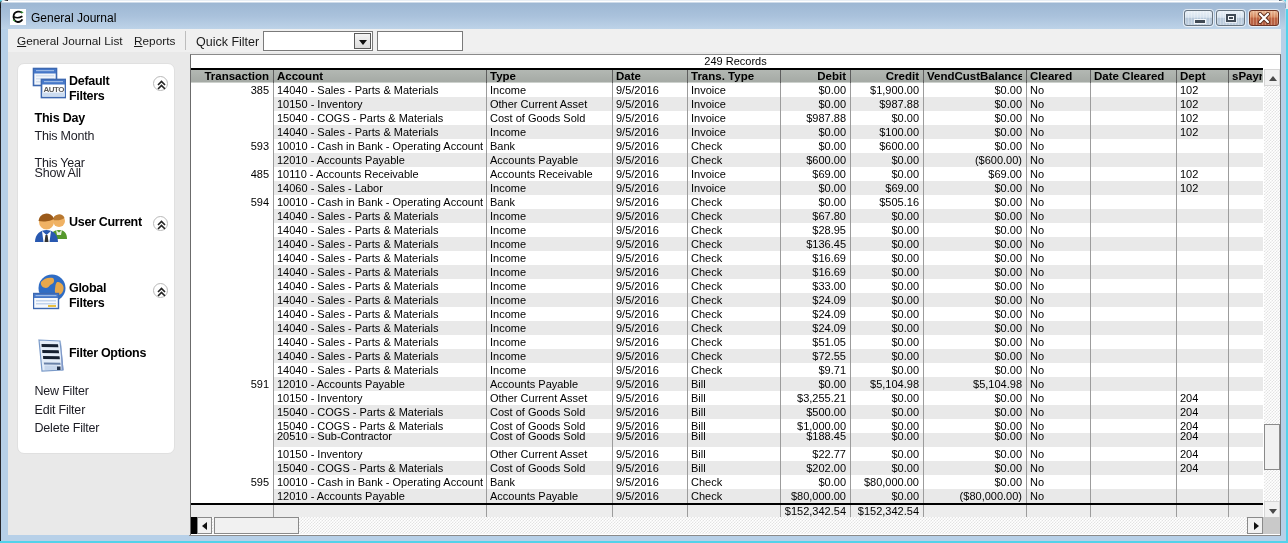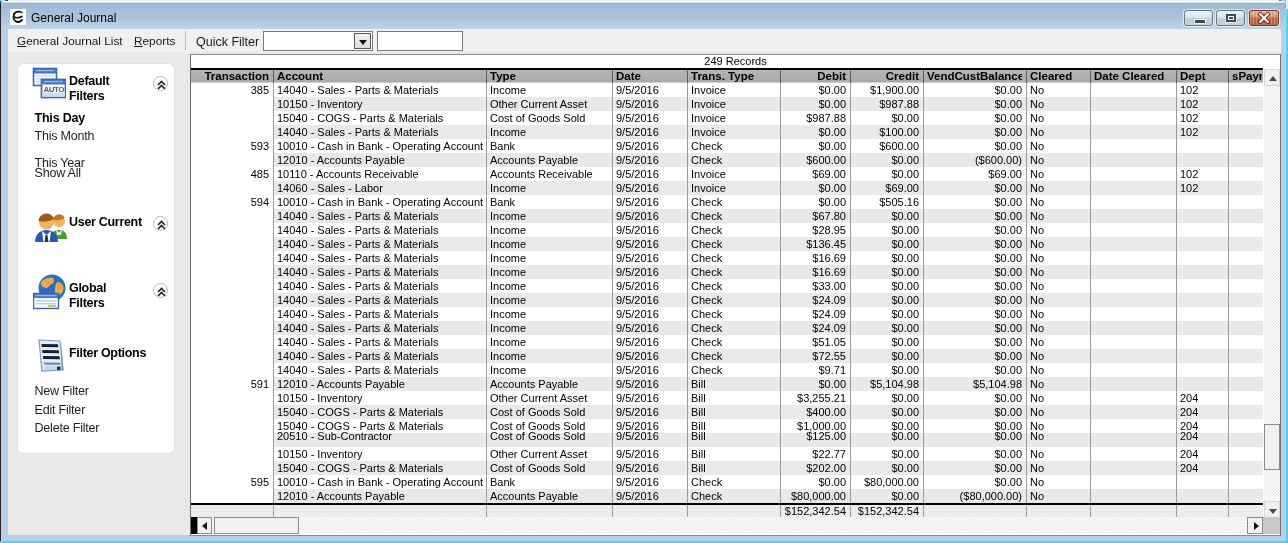--- a/index.html
+++ b/index.html
@@ -367,21 +367,21 @@
     <div class="cell c6">$0.00</div>
     <div class="cell c7">$0.00</div>
     <div class="cell c8">No</div>
     <div class="cell c10">204</div>
   </div>
 <div class="row" style="top:405px">
     <div class="cell c1">15040 - COGS - Parts &amp; Materials</div>
     <div class="cell c2">Cost of Goods Sold</div>
     <div class="cell c3">9/5/2016</div>
     <div class="cell c4">Bill</div>
-    <div class="cell c5">$400.00</div>
+    <div class="cell c5">$500.00</div>
     <div class="cell c6">$0.00</div>
     <div class="cell c7">$0.00</div>
     <div class="cell c8">No</div>
     <div class="cell c10">204</div>
   </div>
 <div class="row" style="top:419px">
     <div class="cell c1">15040 - COGS - Parts &amp; Materials</div>
     <div class="cell c2">Cost of Goods Sold</div>
     <div class="cell c3">9/5/2016</div>
     <div class="cell c4">Bill</div>
@@ -389,21 +389,21 @@
     <div class="cell c6">$0.00</div>
     <div class="cell c7">$0.00</div>
     <div class="cell c8">No</div>
     <div class="cell c10">204</div>
   </div>
 <div class="row" style="top:429px">
     <div class="cell c1">20510 - Sub-Contractor</div>
     <div class="cell c2">Cost of Goods Sold</div>
     <div class="cell c3">9/5/2016</div>
     <div class="cell c4">Bill</div>
-    <div class="cell c5">$125.00</div>
+    <div class="cell c5">$188.45</div>
     <div class="cell c6">$0.00</div>
     <div class="cell c7">$0.00</div>
     <div class="cell c8">No</div>
     <div class="cell c10">204</div>
   </div>
 <div class="row" style="top:447px">
     <div class="cell c1">10150 - Inventory</div>
     <div class="cell c2">Other Current Asset</div>
     <div class="cell c3">9/5/2016</div>
     <div class="cell c4">Bill</div>

